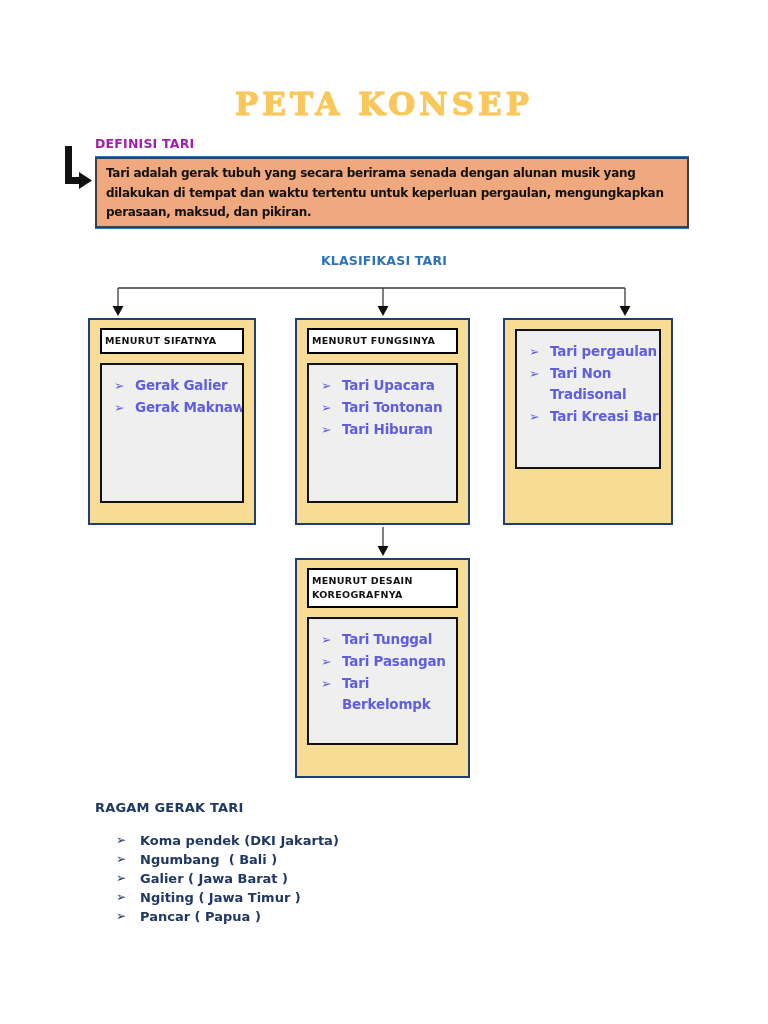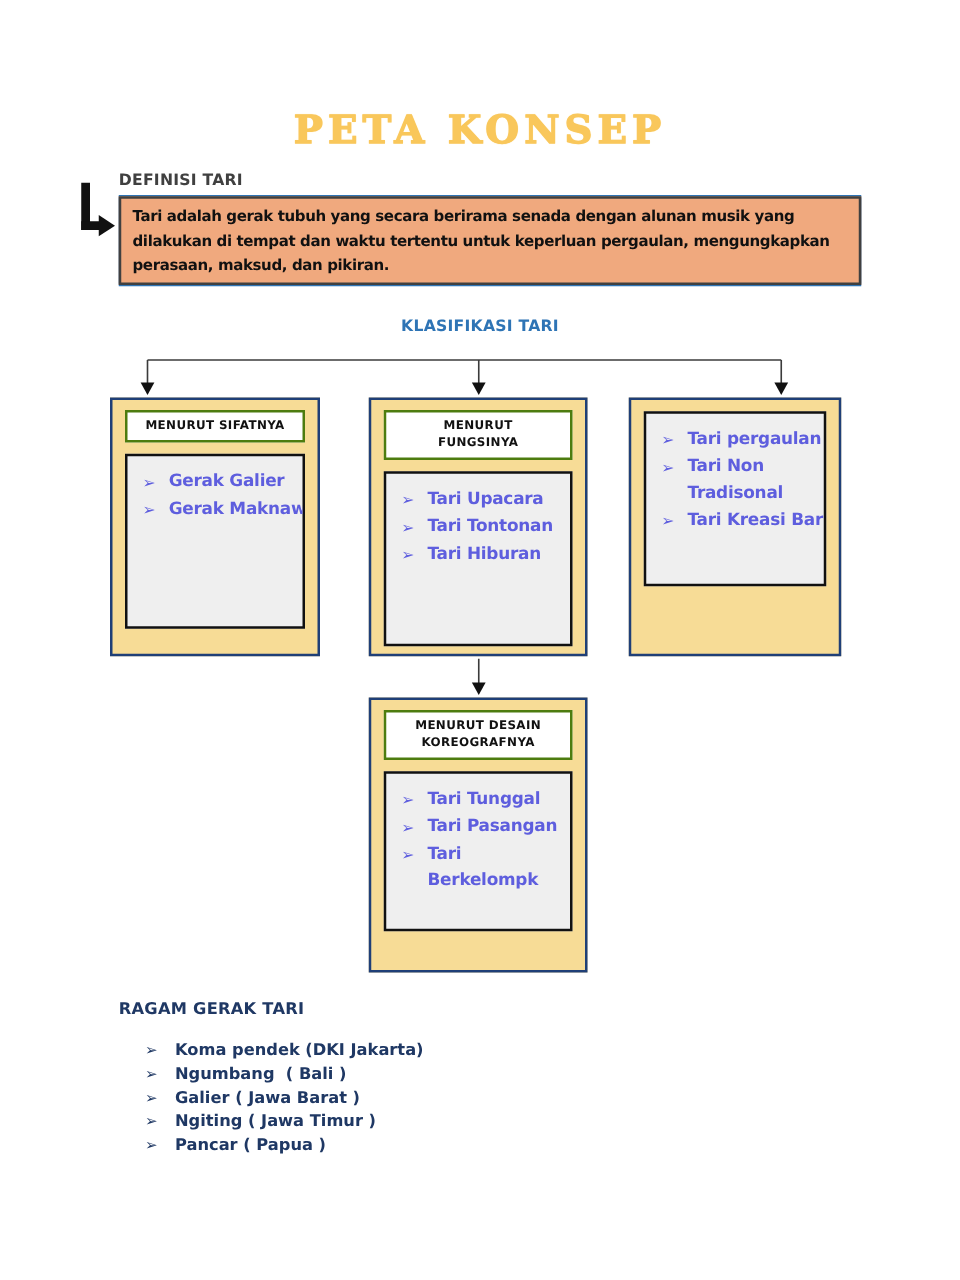--- a/index.html
+++ b/index.html
@@ -25,21 +25,21 @@
     letter-spacing: 4px;
     color: #F9C75B;
     -webkit-text-stroke: 1px #F9C75B;
     text-shadow: 0 0 1px #F9C75B;
   }
   .def-heading {
     position: absolute;
     left: 95px; top: 136px;
     font-size: 12.5px;
     font-weight: bold;
-    color: #404040;
+    color: #a21caf;
     letter-spacing: 0.2px;
   }
   .elbow {
     position: absolute;
     left: 62px; top: 146px;
   }
   .def-box {
     position: absolute;
     left: 95px; top: 157px;
     width: 594px; height: 71px;
@@ -78,27 +78,27 @@
     border: 2px solid #1F3F77;
     z-index: 1;
   }
   .kbox-sifat  { left: 88px;  top: 318px; width: 168px; height: 207px; }
   .kbox-fungsi { left: 295px; top: 318px; width: 175px; height: 207px; }
   .kbox-jenis  { left: 503px; top: 318px; width: 170px; height: 207px; }
   .kbox-desain { left: 295px; top: 558px; width: 175px; height: 220px; }
   .kbox-header {
     margin: 8px 10px 0 10px;
     background: #ffffff;
-    border: 2px solid #4d7c0f;
-    text-align: center;
+    border: 2px solid #000000;
+    text-align: left;
     font-size: 9.5px;
     font-weight: bold;
     color: #111111;
     letter-spacing: 0.3px;
-    padding: 4px 13px;
+    padding: 4px 3px;
     line-height: 1.45;
   }
   .kbox-content {
     margin: 9px 10px 0 10px;
     background: #EFEFEF;
     border: 2px solid #111111;
     height: 140px;
     padding: 10px 2px 0 7px;
     overflow: hidden;
   }

